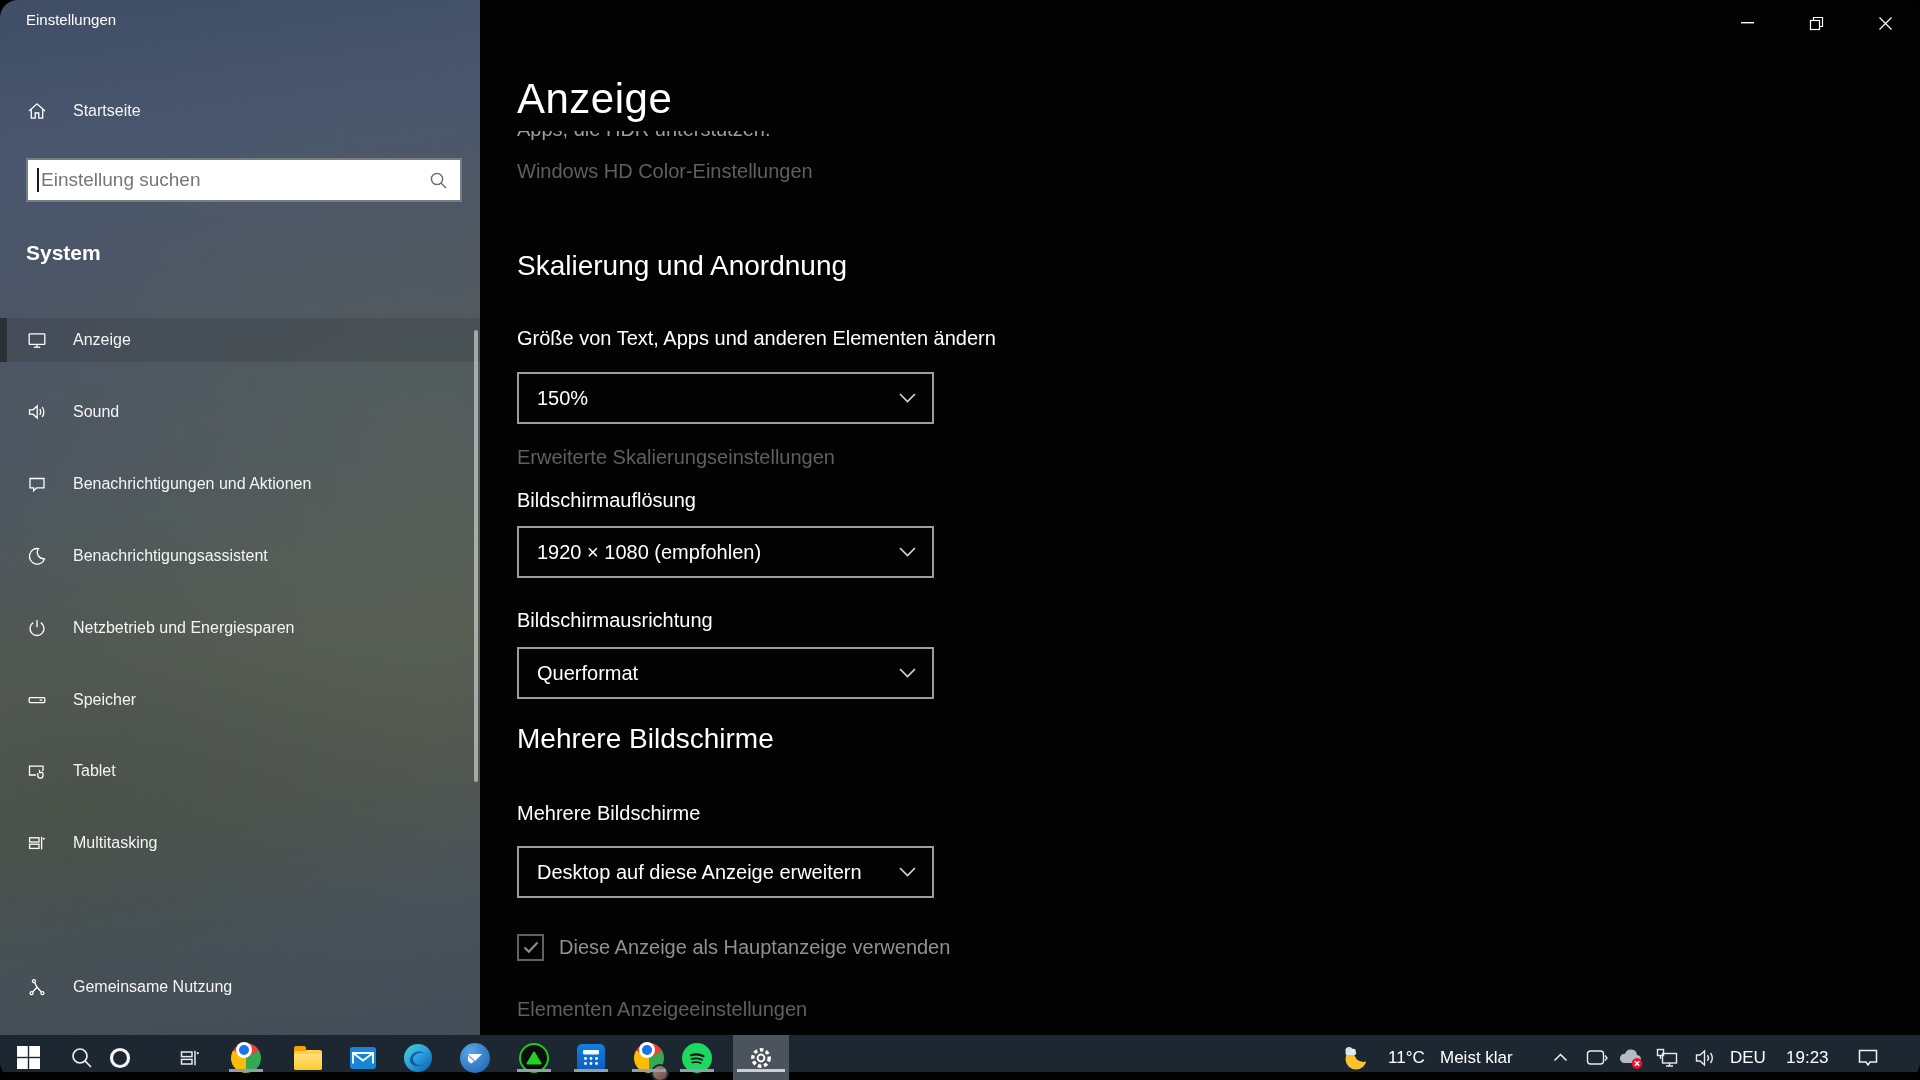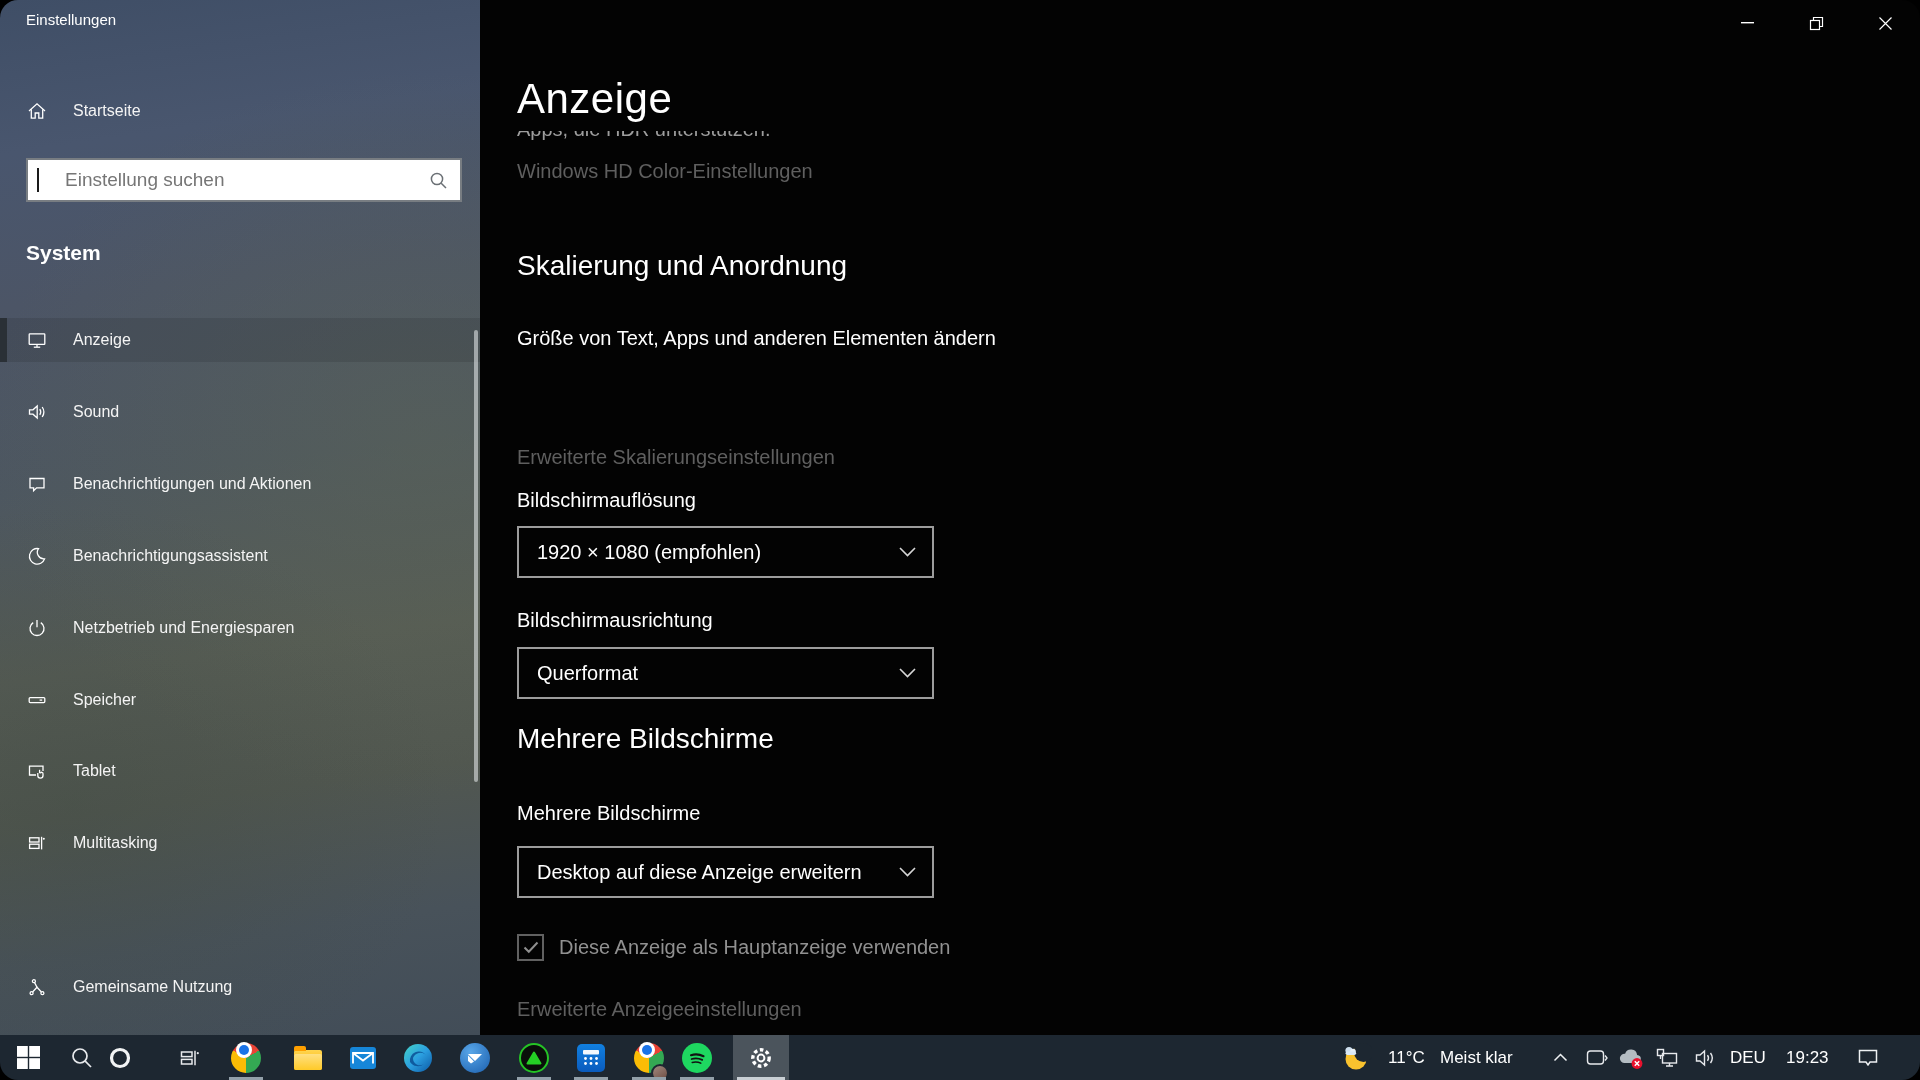--- a/index.html
+++ b/index.html
@@ -9,21 +9,21 @@
   
   .sidebar{position:absolute;left:0;top:0;width:480px;height:1035px;overflow:hidden;
     background-image:
       radial-gradient(ellipse 620px 520px at 88% 42%, rgba(96,104,82,.38), transparent 70%),
       radial-gradient(ellipse 520px 420px at 15% 78%, rgba(62,72,64,.35), transparent 72%),
       linear-gradient(172deg,#3f4e66 0%,#49566e 14%,#4c5566 28%,#4d5760 45%,#565c55 62%,#515750 75%,#48525a 88%,#424d58 100%);}
   .win-title{position:absolute;left:26px;top:11px;font-size:15px;color:#fff;}
   .home-row{position:absolute;left:0;top:90px;width:480px;height:42px;display:flex;align-items:center;padding-left:26px;box-sizing:border-box;}
   .home-row .nav-label{margin-left:25px;}
   .searchbox{position:absolute;left:26px;top:158px;width:436px;height:44px;background:#fff;
-     border:2px solid #787d82;box-sizing:border-box;display:flex;align-items:center;gap:24px;}
+     border:2px solid #787d82;box-sizing:border-box;display:flex;align-items:center;}
   .caret{width:2px;height:24px;background:#1a1a1a;margin-left:9px;}
   .search-ph{margin-left:2px;font-size:19px;color:#767676;flex:1;}
   .searchbox svg{margin-right:12px;}
   .section-header{position:absolute;left:26px;top:241px;font-size:21px;font-weight:bold;color:#fff;}
   .nav-item{position:absolute;left:0;width:480px;height:44px;display:flex;align-items:center;
      padding-left:26px;box-sizing:border-box;cursor:default;}
   .nav-item.selected{background:rgba(0,0,0,0.10);}
   .nav-item.selected::before{content:"";position:absolute;left:0;top:0;width:7px;height:44px;background:#2a3036;}
   .nav-icon{width:22px;height:22px;flex:0 0 22px;display:flex;align-items:center;justify-content:center;}
   .nav-label{margin-left:25px;font-size:16px;color:#f4f4f4;white-space:nowrap;}
@@ -43,21 +43,21 @@
   .dropdown svg{margin-right:16px;}
   .chk-row{position:absolute;left:37px;top:934px;display:flex;align-items:center;}
   .chk-box{width:27px;height:27px;border:2px solid #616161;box-sizing:border-box;display:flex;align-items:center;justify-content:center;}
   .chk-label{margin-left:15px;font-size:20px;color:#919191;white-space:nowrap;}
 
   
   .caption{position:absolute;right:0;top:0;display:flex;}
   .cap-btn{width:69px;height:46px;display:flex;align-items:center;justify-content:center;}
 
   
-  .taskbar{position:absolute;left:0;top:1035px;width:1920px;height:45px;background:#1d2731;}
+  .taskbar{position:absolute;left:0;top:1035px;width:1920px;height:37px;background:#1d2731;}
   .tb-icon{position:absolute;top:0;height:45px;display:flex;align-items:center;justify-content:center;}
   .underline{position:absolute;bottom:0;height:3px;background:#93a0a9;}
   .settings-tile{position:absolute;left:733px;top:0;width:56px;height:45px;background:#4b545c;display:flex;align-items:center;justify-content:center;}
   .chrome{width:30px;height:30px;border-radius:50%;
      background:conic-gradient(from -60deg,#ea4335 0 120deg,#34a853 120deg 240deg,#fbbc05 240deg 360deg);}
   .chrome .c-white{position:absolute;left:7px;top:7px;width:16px;height:16px;border-radius:50%;background:#fff;}
   .chrome .c-blue{position:absolute;left:10px;top:10px;width:10px;height:10px;border-radius:50%;background:#1a73e8;}
   .badge{position:absolute;right:-3px;bottom:-2px;width:14px;height:14px;border-radius:50%;
      background:linear-gradient(145deg,#a1887f,#6d4c41);border:2px solid #1d2731;}
   .folder{position:relative;width:28px;height:20px;margin-top:4px;background:linear-gradient(#ffd54f,#ffb300);border-radius:2px;}
@@ -203,20 +203,26 @@
 
     <div class="clipped-line">
       <span>Apps, die HDR unterstützen.</span>
     </div>
 
     <div class="dim-link" style="top:160px">Windows HD Color-Einstellungen</div>
 
     <div class="sec-heading" style="top:250px">Skalierung und Anordnung</div>
     <div class="fld-label" style="top:327px">Größe von Text, Apps und anderen Elementen ändern</div>
 
+    <div class="dropdown" style="top:372px">
+      <span class="dd-value">150%</span>
+      <svg width="17" height="10" viewBox="0 0 17 10" fill="none" stroke="#d6d6d6" stroke-width="1.6">
+          <path d="M1 1 L8.5 8.5 L16 1"></path>
+        </svg>
+    </div>
 
     <div class="dim-link" style="top:446px">Erweiterte Skalierungseinstellungen</div>
 
     <div class="fld-label" style="top:489px">Bildschirmauflösung</div>
     <div class="dropdown" style="top:526px">
       <span class="dd-value">1920 × 1080 (empfohlen)</span>
       <svg width="17" height="10" viewBox="0 0 17 10" fill="none" stroke="#d6d6d6" stroke-width="1.6">
           <path d="M1 1 L8.5 8.5 L16 1"></path>
         </svg>
     </div>
@@ -240,21 +246,21 @@
 
     <div class="chk-row">
       <span class="chk-box">
         <svg width="16" height="13" viewBox="0 0 16 13" fill="none" stroke="#8f8f8f" stroke-width="2">
             <path d="M1.5 6.5 L5.8 10.8 L14.5 1.5"></path>
           </svg>
       </span>
       <span class="chk-label">Diese Anzeige als Hauptanzeige verwenden</span>
     </div>
 
-    <div class="dim-link" style="top:998px">Erweiterte Anzeigeeinstellungen</div>
+    <div class="dim-link" style="top:998px">Elementen Anzeigeeinstellungen</div>
 
     <div class="caption">
       <div class="cap-btn">
         <svg width="13" height="2" viewBox="0 0 13 2">
             <rect width="13" height="1.4" fill="#fff"></rect>
           </svg>
       </div>
       <div class="cap-btn">
         <svg width="15" height="15" viewBox="0 0 15 15" fill="none" stroke="#fff" stroke-width="1.2">
           <rect x="1.5" y="4.5" width="9" height="9"></rect>

